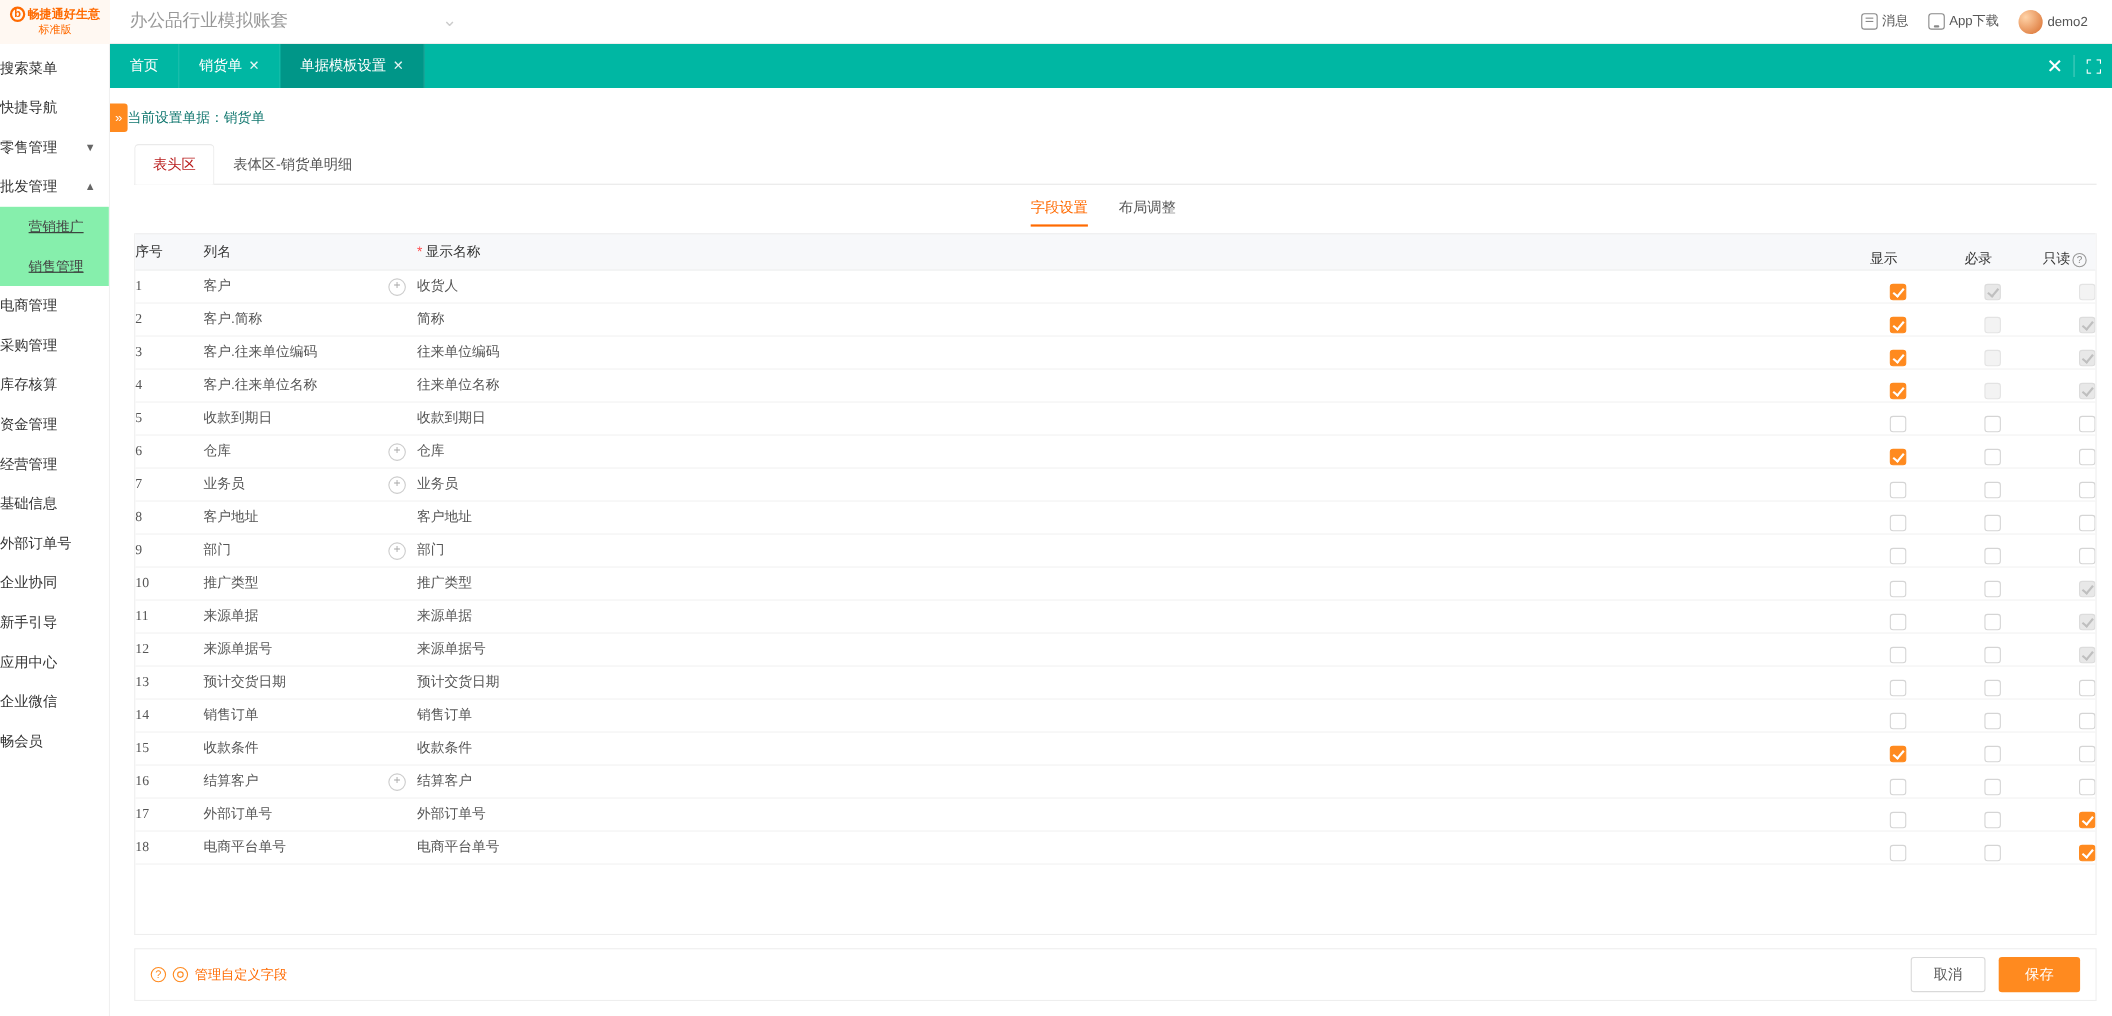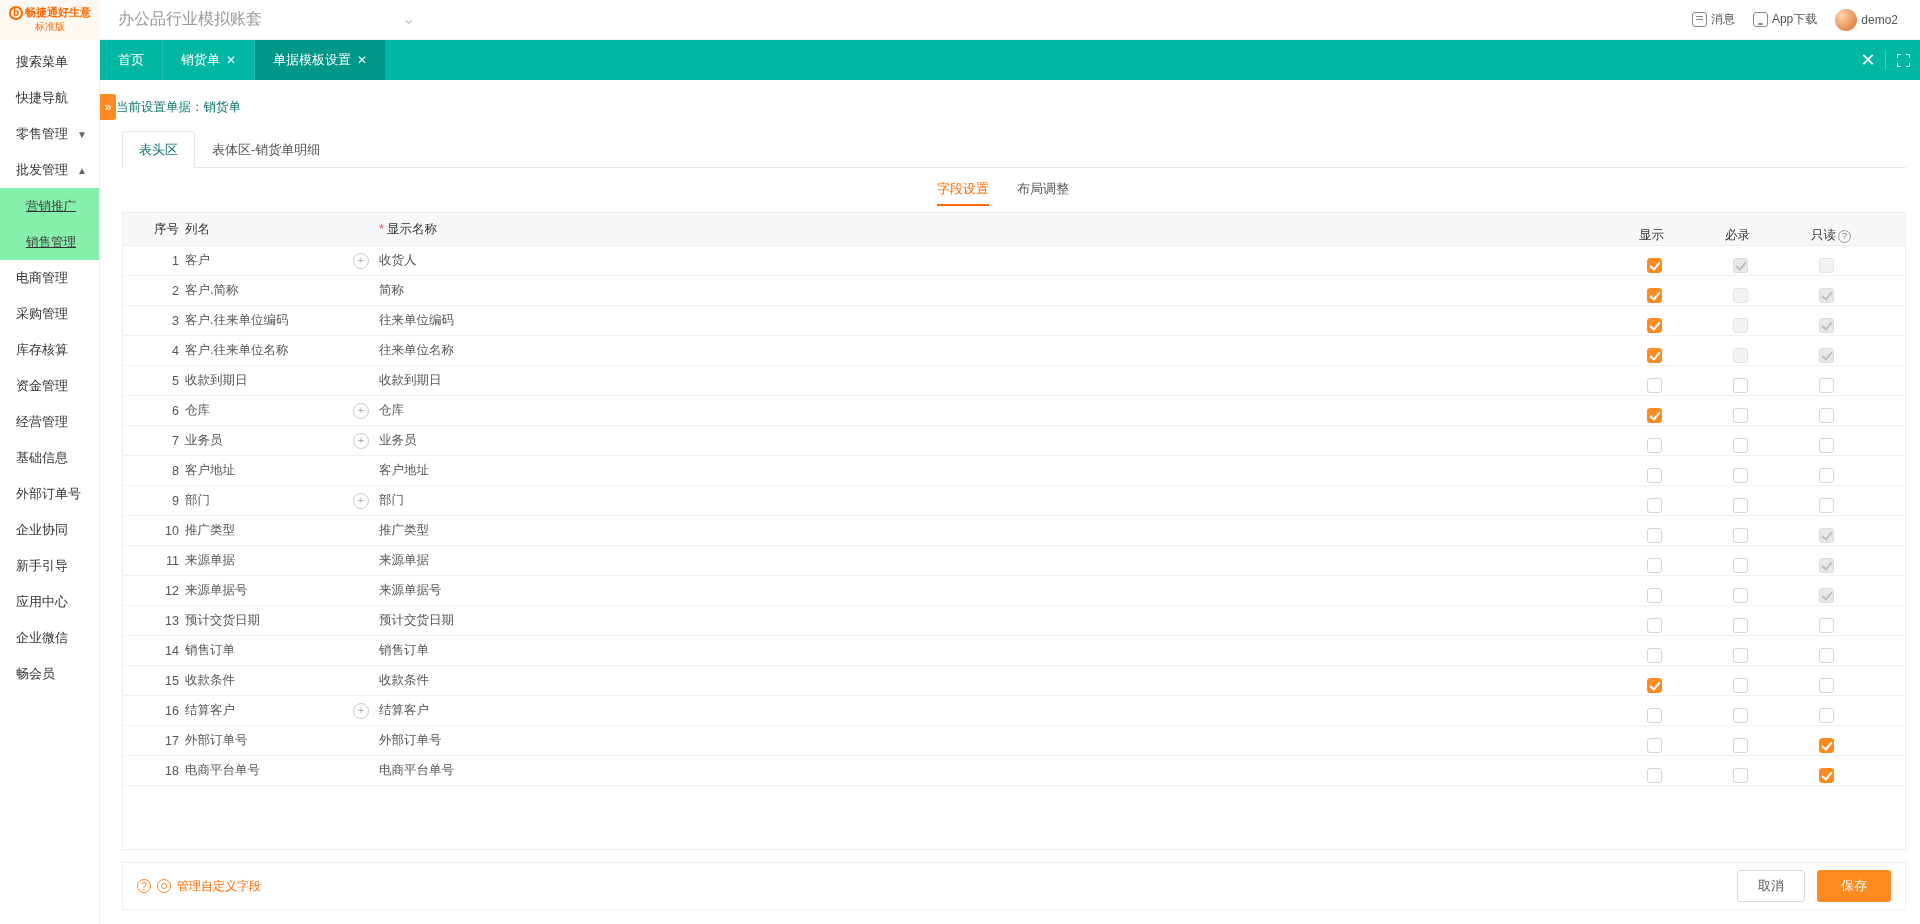--- a/index.html
+++ b/index.html
@@ -16,21 +16,21 @@
 .top-right { margin-left: auto; display: flex; align-items: center; gap: 18px; padding-right: 22px; }
 .tr-item { display: flex; align-items: center; gap: 4px; color: #555; cursor: pointer; }
 .tr-icon { width: 15px; height: 15px; border: 1.3px solid #888; border-radius: 3px; position: relative; }
 .tr-icon.msg::after { content:""; position:absolute; left:3px; right:3px; top:3px; height:1px; background:#888; box-shadow:0 3px 0 #888; }
 .tr-icon.phone::after { content:""; position:absolute; left:4px; right:4px; bottom:1px; height:2px; border-radius:2px; background:#888; }
 .avatar { width: 22px; height: 22px; border-radius: 50%; background: radial-gradient(circle at 30% 30%, #ffd3a8, #d86b2a); }
 
 
 .shell { display: flex; height: calc(924px - 40px); }
 .sidebar { width: 100px; background: #fff; border-right: 1px solid #f0f0f0; padding-top: 4px; overflow-y: auto; }
-.side-item { height: 36px; display: flex; align-items: center; justify-content: space-between; padding: 0 12px 0 16px; color: #333; cursor: pointer; font-size: 13px; }
+.side-item { height: 36px; display: flex; align-items: center; justify-content: space-between; padding: 0 12px 0 0; color: #333; cursor: pointer; font-size: 13px; }
 .side-item .arr { color: #666; font-size: 10px; }
 .side-sub { background: #86efac; text-decoration: underline; }
 .side-sub .side-item { padding-left: 26px; font-size: 12.5px; color: #444; }
 
 .main { flex: 1; display: flex; flex-direction: column; min-width: 0; }
 
 
 .tabsbar { height: 40px; background: #00b7a3; display: flex; align-items: stretch; color: #fff; }
 .tab { padding: 0 18px; display: flex; align-items: center; gap: 6px; font-size: 13px; cursor: pointer; border-right: 1px solid rgba(255,255,255,0.12); }
 .tab.active { background: #009688; }
@@ -45,34 +45,34 @@
 .fs-icon::after { top:3px; bottom:3px; left:-2px; right:-2px; }
 
 
 .content { flex:1; padding: 14px 14px 0 0; display:flex; flex-direction:column; min-height:0; }
 .collapse-handle { width:16px; height:26px; background:#ff8a1f; color:#fff; display:flex; align-items:center; justify-content:center; border-radius:0 3px 3px 0; font-size:12px; }
 .context-row { display:flex; align-items:center; gap:0; margin-bottom:10px; }
 .context-text { font-size:12.5px; color:#0f766e; }
 
 .inner-tabs { display:flex; border-bottom:1px solid #e8e8e8; margin-left:22px; }
 .inner-tab { padding: 9px 16px; font-size:13px; color:#555; border:1px solid transparent; border-bottom:none; position:relative; top:1px; cursor:pointer; }
-.inner-tab.active { color:#0f766e; border-color:#e8e8e8; background:#fff; border-radius:4px 4px 0 0; }
+.inner-tab.active { color:#b91c1c; border-color:#e8e8e8; background:#fff; border-radius:4px 4px 0 0; }
 
 .sub-switch { display:flex; justify-content:center; gap:28px; margin:12px 0 6px; }
 .sub-switch span { font-size:13px; color:#555; padding-bottom:6px; cursor:pointer; }
 .sub-switch span.active { color:#ff6a00; border-bottom:2px solid #ff6a00; }
 
 
 .table-wrap { flex:1; margin:0 0 0 22px; border:1px solid #eee; border-top:none; display:flex; flex-direction:column; min-height:0; }
 .thead { display:flex; background:#f7f8fa; border-bottom:1px solid #eee; border-top:1px solid #eee; font-size:12.5px; color:#333; height:34px; align-items:center; }
-.col-seq { width:56px; text-align:right; }
+.col-seq { width:56px; text-align:left;font-family:Liberation Serif, serif; }
 .col-name { width:170px; padding-left:6px; position:relative; }
 .col-plus { width:24px; text-align:center; color:#bbb; }
 .col-disp { flex:1; padding-left:6px; }
-.col-chk { width:86px; text-align:left;margin-top:13px; }
+.col-chk { width:86px; text-align:right;margin-top:13px; }
 .req-star { color:#ff4d4f; margin-right:3px; }
 .help-q { display:inline-flex; width:13px; height:13px; border:1px solid #999; border-radius:50%; align-items:center; justify-content:center; font-size:9px; color:#888; margin-left:2px; }
 
 .tbody { flex:1; overflow-y:auto; }
 .trow { display:flex; align-items:center; height:30px; border-bottom:1px solid #f2f2f2; font-size:12.5px; color:#555; }
 .plus-btn { width:16px; height:16px; border:1px solid #ccc; border-radius:50%; display:inline-flex; align-items:center; justify-content:center; color:#aaa; font-size:11px; line-height:1; }
 
 .cbx { width:15px; height:15px; border:1px solid #d5d5d5; border-radius:3px; display:inline-block; background:#fff; position:relative; }
 .cbx.on { background:#ff8a1f; border-color:#ff8a1f; }
 .cbx.on::after { content:""; position:absolute; left:4px; top:1px; width:4px; height:8px; border:solid #fff; border-width:0 2px 2px 0; transform:rotate(40deg); }

